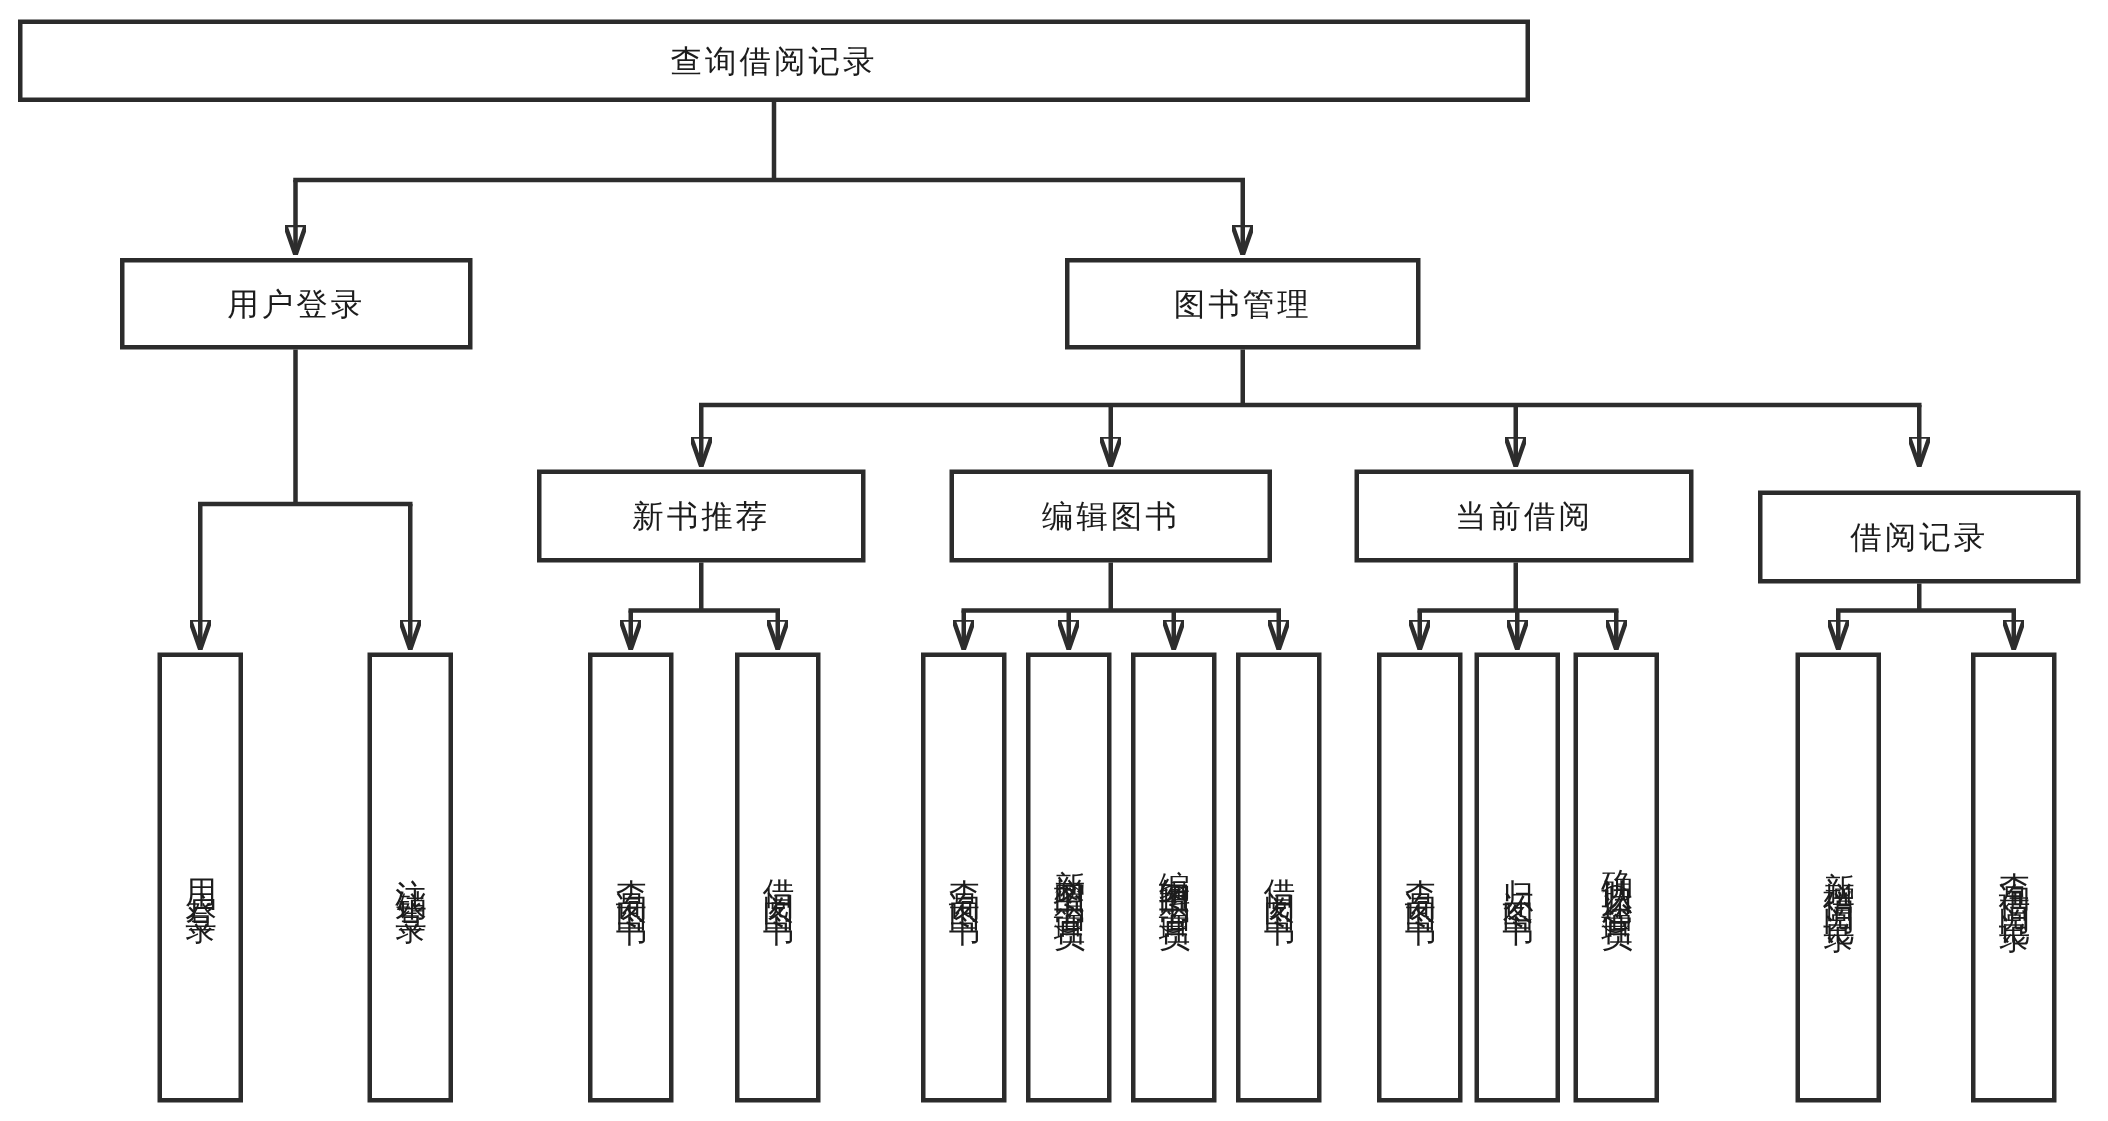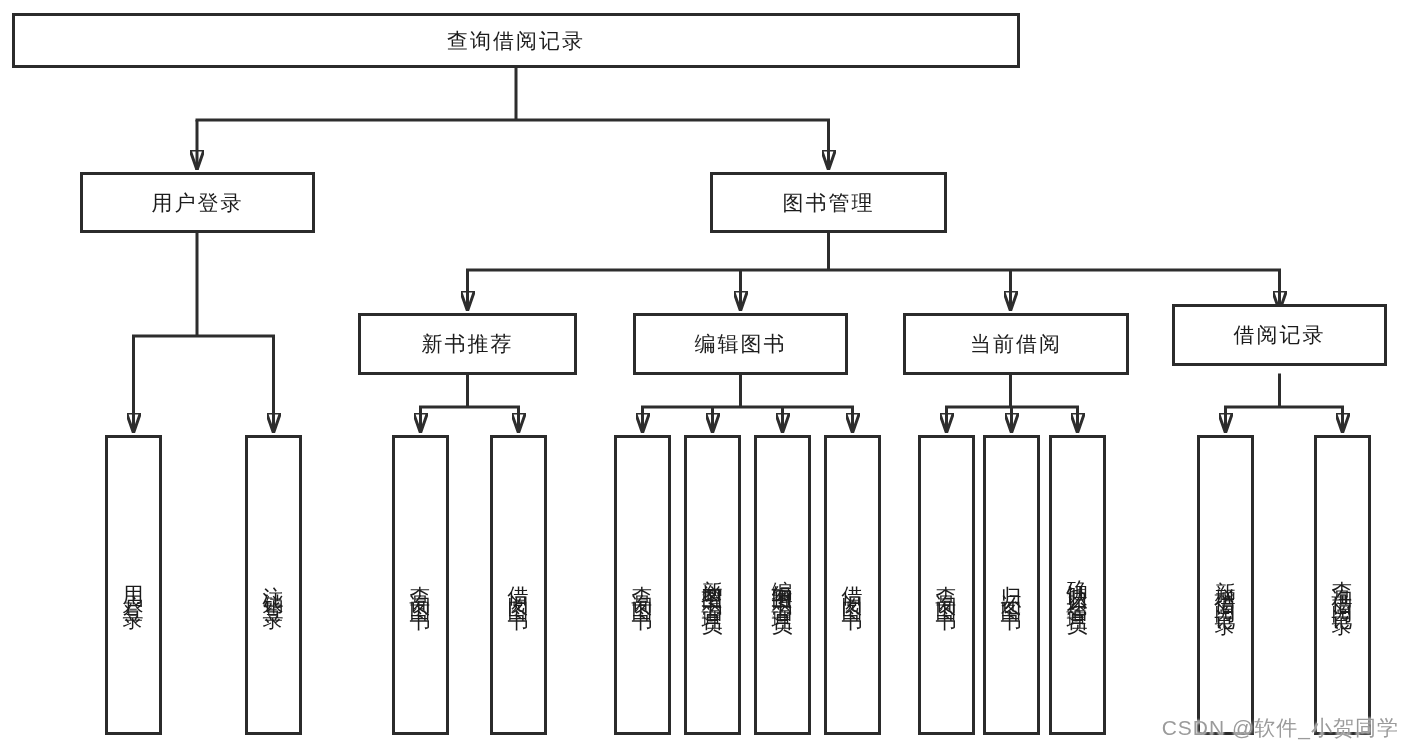--- a/index.html
+++ b/index.html
@@ -86,35 +86,34 @@
   </svg>
 
   <div class="node h-node" style="left:12px;top:13px;width:1008px;height:55px;">查询借阅记录</div>
 
   <div class="node h-node" style="left:80px;top:172px;width:235px;height:61px;">用户登录</div>
   <div class="node h-node" style="left:710px;top:172px;width:237px;height:61px;">图书管理</div>
 
   <div class="node h-node" style="left:358px;top:313px;width:219px;height:62px;">新书推荐</div>
   <div class="node h-node" style="left:633px;top:313px;width:215px;height:62px;">编辑图书</div>
   <div class="node h-node" style="left:903px;top:313px;width:226px;height:62px;">当前借阅</div>
-  <div class="node h-node" style="left:1172px;top:304px;width:215px;height:62px;">借阅记录</div>
+  <div class="node h-node" style="left:1172px;top:327px;width:215px;height:62px;">借阅记录</div>
 
   <div class="node leaf" style="left:105px;top:435px;width:57px;height:300px;">用户登录</div>
   <div class="node leaf" style="left:245px;top:435px;width:57px;height:300px;">注销登录</div>
 
   <div class="node leaf" style="left:392px;top:435px;width:57px;height:300px;">查询图书</div>
   <div class="node leaf" style="left:490px;top:435px;width:57px;height:300px;">借阅图书</div>
 
   <div class="node leaf" style="left:614px;top:435px;width:57px;height:300px;">查询图书</div>
   <div class="node leaf" style="left:684px;top:435px;width:57px;height:300px;letter-spacing:5px;">新增图书（管理员）</div>
   <div class="node leaf" style="left:754px;top:435px;width:57px;height:300px;letter-spacing:5px;">编辑图书（管理员）</div>
   <div class="node leaf" style="left:824px;top:435px;width:57px;height:300px;">借阅图书</div>
 
   <div class="node leaf" style="left:918px;top:435px;width:57px;height:300px;">查询图书</div>
   <div class="node leaf" style="left:983px;top:435px;width:57px;height:300px;">归还图书</div>
   <div class="node leaf" style="left:1049px;top:435px;width:57px;height:300px;letter-spacing:5px;">确认归还（管理员）</div>
 
   <div class="node leaf" style="left:1197px;top:435px;width:57px;height:300px;letter-spacing:7px;">新增借阅记录</div>
   <div class="node leaf" style="left:1314px;top:435px;width:57px;height:300px;letter-spacing:7px;">查询借阅记录</div>
 
-  <div class="watermark">CSDN @软件_小贺同学</div>
 
 </div>
 
 </body></html>

